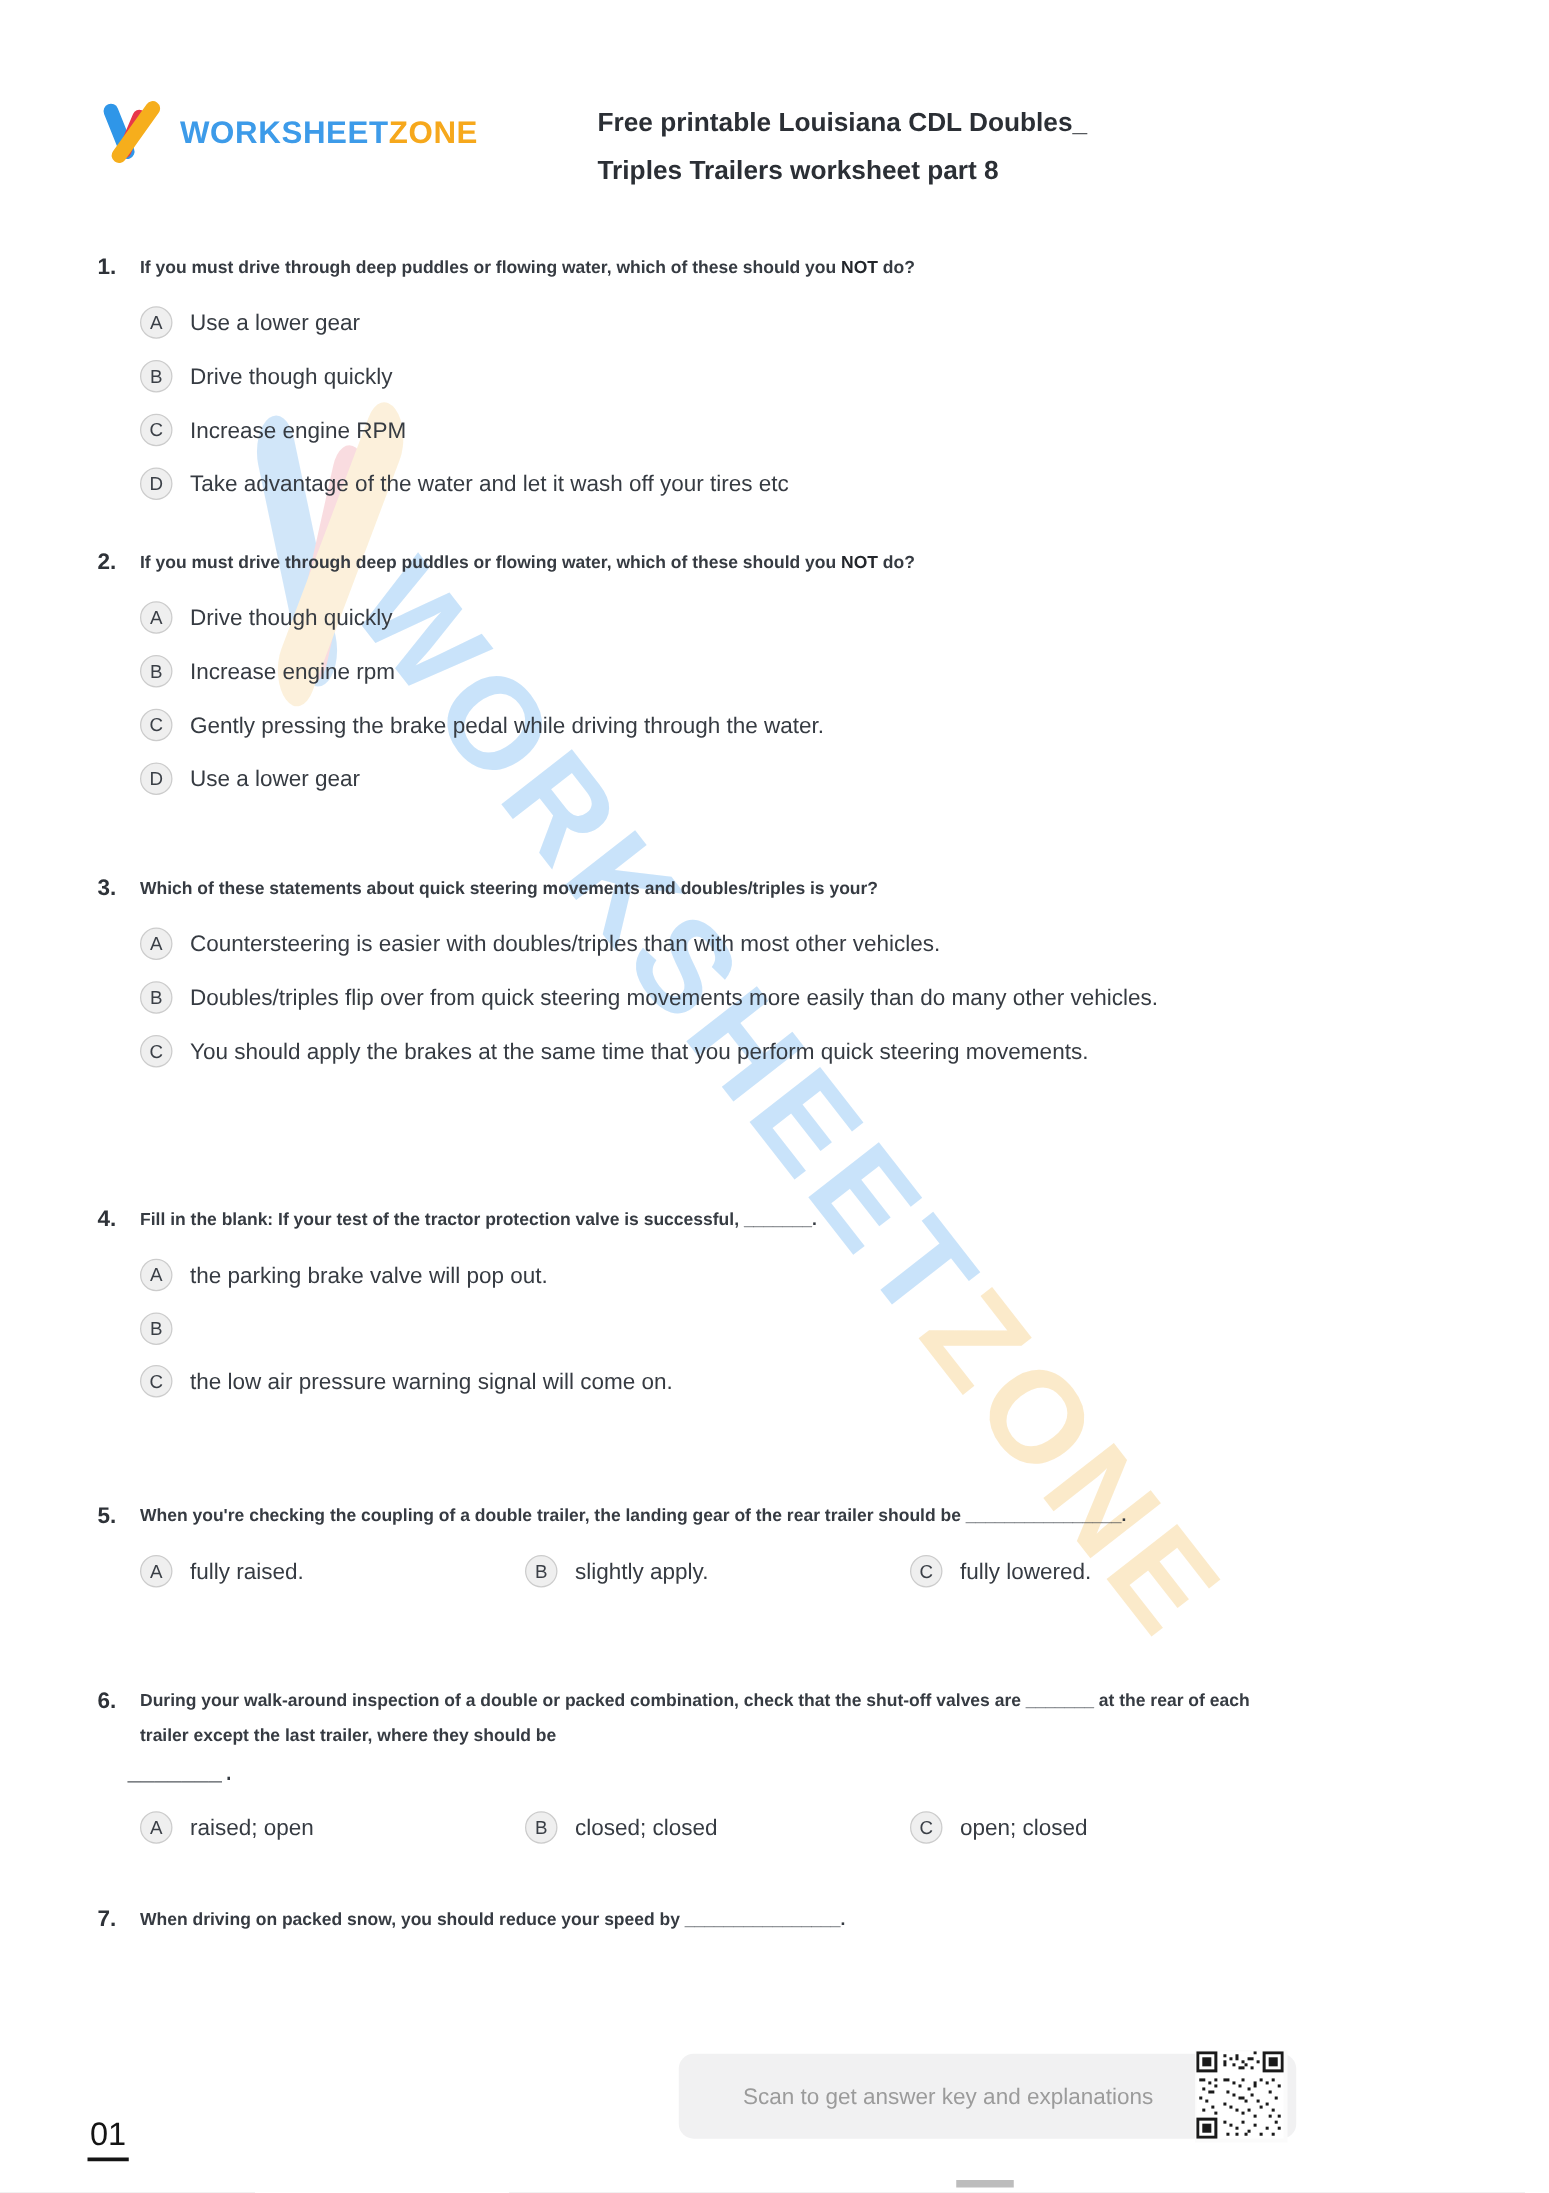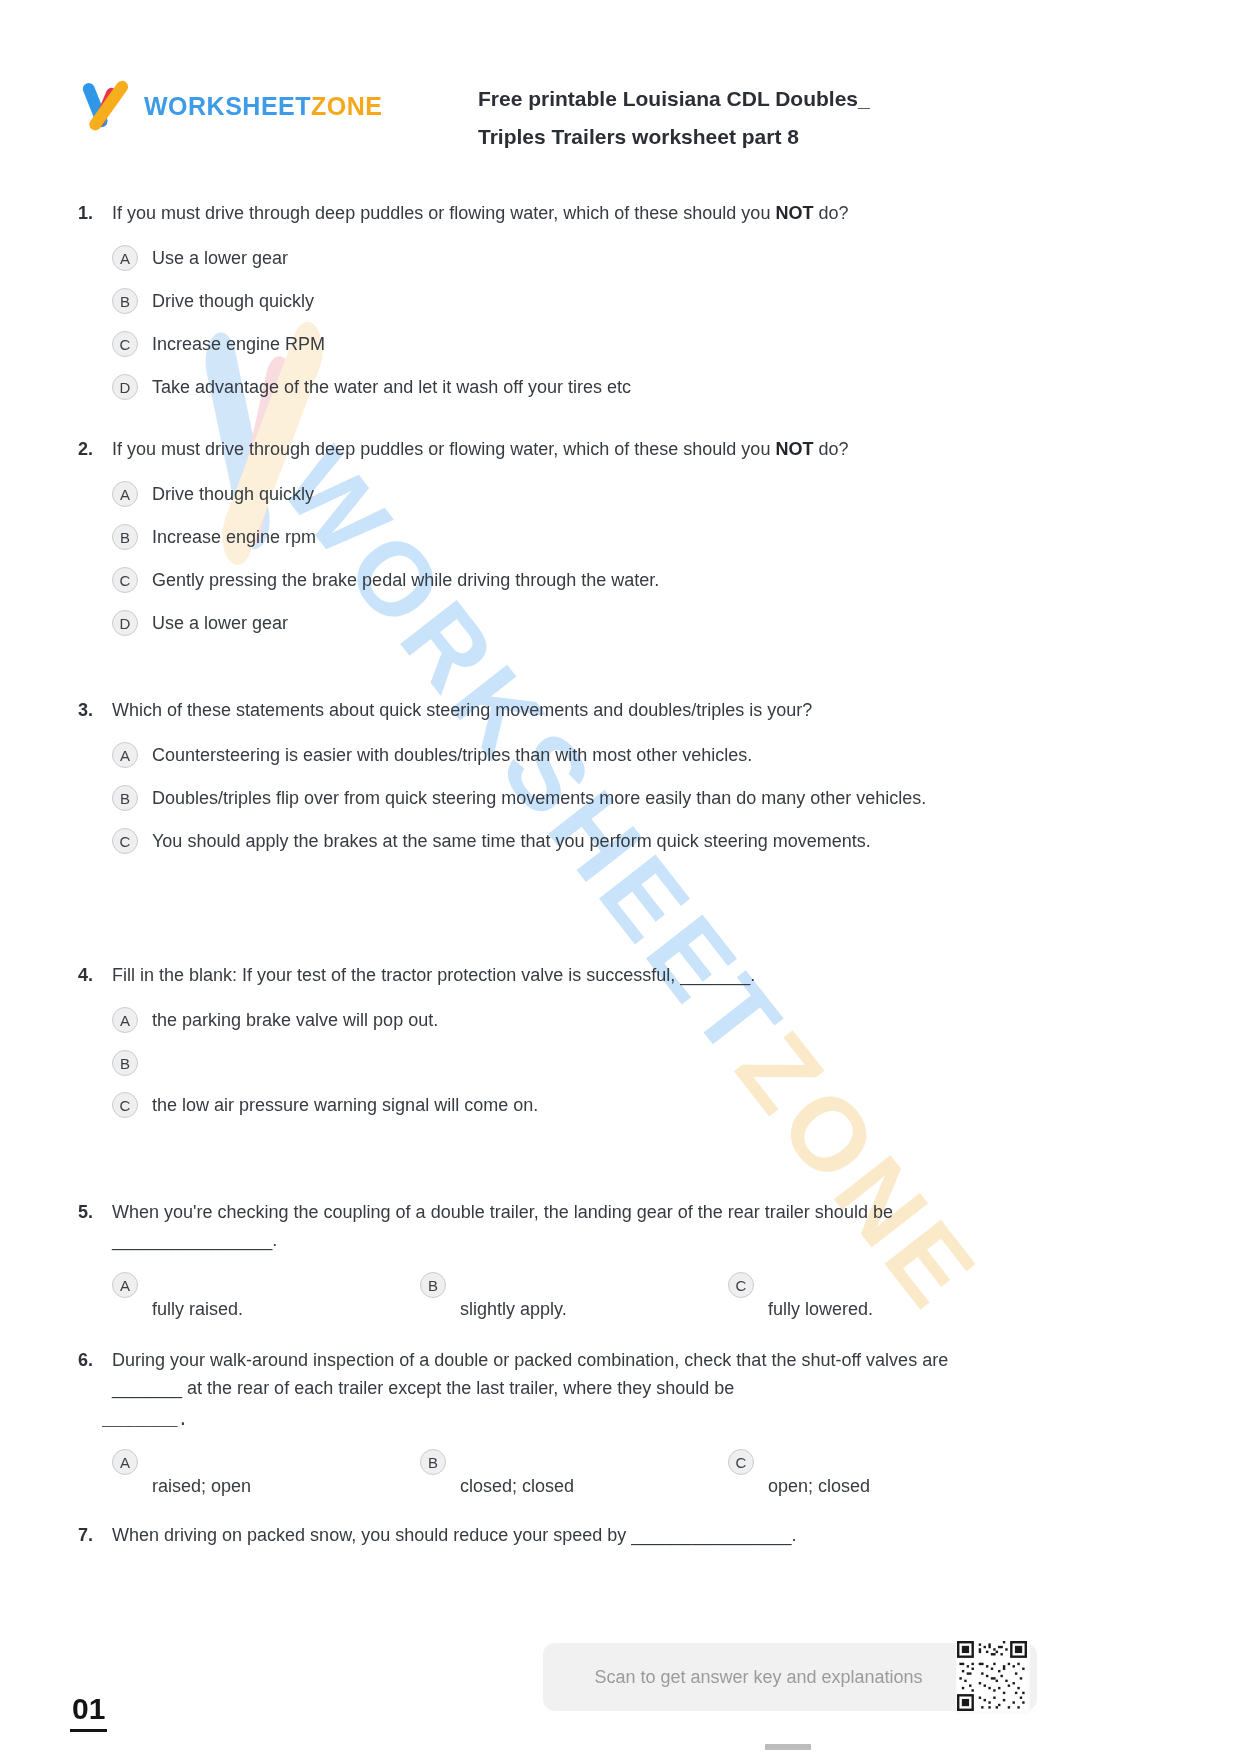--- a/index.html
+++ b/index.html
@@ -24,49 +24,49 @@
     position:absolute;left:352px;top:428px;z-index:0;
     transform:rotate(52deg);transform-origin:0 0;
     font-size:104px;font-weight:700;letter-spacing:7px;white-space:nowrap;
   }
   .wm-blue{color:rgba(157,204,246,0.55);}
   .wm-orange{color:rgba(248,216,158,0.55);}
   
   .question{position:absolute;left:78px;width:1010px;z-index:1;}
   .q-head{display:flex;align-items:flex-start;}
   .q-num{width:34px;flex:0 0 34px;font-weight:700;font-size:18px;line-height:28px;color:#2e3238;}
-  .q-text{font-size:18px;line-height:28px;width:950px;color:#363b42;}
+  .q-text{font-size:14px;line-height:28px;width:950px;color:#363b42;font-weight:bold;}
   .q-text b{color:#23262b;}
   .q-text.w880{width:880px;}
   .q-text.w905{width:905px;}
   .q-extra{margin-left:24px;font-size:18px;line-height:28px;margin-top:4px;font-family:Liberation Mono, monospace;}
   .options{margin-left:34px;}
   .option-row{display:flex;align-items:flex-start;margin-top:15px;}
   .option-row.first{margin-top:17px;}
   .opt-circle{
     flex:0 0 26px;width:26px;height:26px;border-radius:50%;
     background:#efefef;border:1px solid #cccccc;box-sizing:border-box;
     display:flex;align-items:center;justify-content:center;
     font-size:15px;color:#3a3f46;margin-right:14px;margin-top:1px;
   }
   .opt-text{font-size:18px;line-height:28px;width:860px;color:#363b42;}
   .options-3col{display:flex;margin-left:34px;margin-top:17px;}
   .options-3col.mt14{margin-top:14px;}
   .option-col{width:308px;flex:0 0 308px;display:flex;align-items:flex-start;}
-  .option-col .opt-text{width:auto;margin-top:24px;}
+  .option-col .opt-text{width:auto;}
   
   .footer-bar{
     position:absolute;left:543px;top:1643px;width:494px;height:68px;z-index:2;
     background:#f1f1f2;border-radius:12px;display:flex;align-items:center;
   }
   .footer-text{flex:1;text-align:center;color:#9b9b9b;font-size:18px;padding-left:18px;}
   .qr-box{flex:0 0 72px;width:72px;height:72px;background:#fbfbfb;margin-right:7px;padding:1px;}
   .page-num{
     position:absolute;left:70px;top:1692px;z-index:2;
-    font-size:30px;font-weight:700;color:#141414;
+    font-size:26px;font-weight:400;color:#141414;
     border-bottom:3px solid #141414;padding:0 2px 3px 2px;
   }
   .bottom-dash{position:absolute;left:765px;top:1744px;width:46px;height:6px;background:#bdbdbd;z-index:2;}
 </style>
 </head>
 <body>
 
 <div class="page">
 
   <div class="wm-logo">

